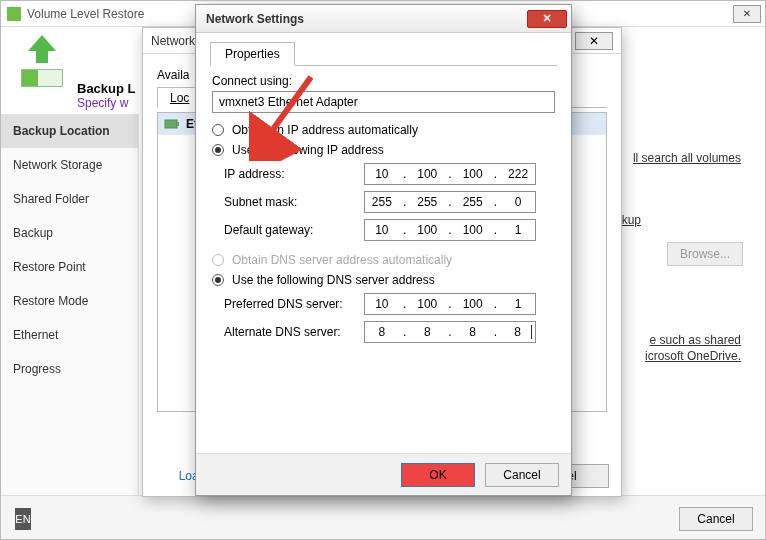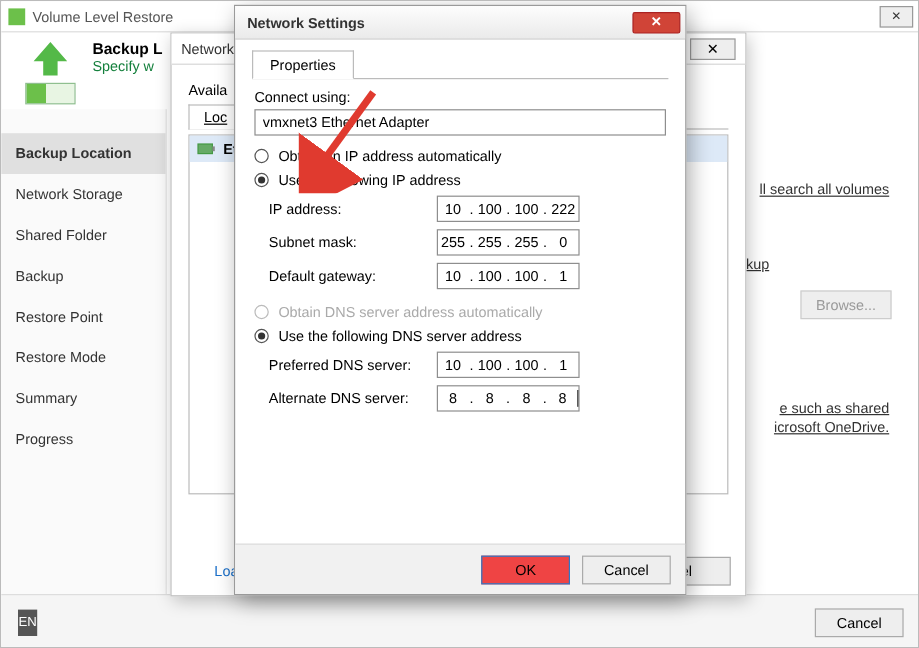--- a/index.html
+++ b/index.html
@@ -7,29 +7,29 @@
   
   
   .win-back { position: absolute; left: 0; top: 0; width: 766px; height: 540px; background: #fff; }
   .titlebar-back { height: 26px; background: #fff; border-bottom: 1px solid #ddd; display:flex; align-items:center; padding: 0 6px; }
   .titlebar-back .icon-sq { width:14px; height:14px; background:#6cc04a; margin-right:6px; }
   .titlebar-back .title { color:#555; }
   .titlebar-back .spacer { flex:1; }
   .titlebar-back .winbtn { width: 28px; height:18px; border:1px solid #999; background:#eee; margin-left:4px; display:flex; align-items:center; justify-content:center; color:#333; font-size:10px; }
   
   .header-row { display:flex; padding: 6px 12px 4px 20px; gap: 14px; align-items:flex-start; }
-  .header-row .ht { font-weight: 600; font-size: 13px; }
-  .header-row .hs { color:#15803d; }
+  .header-row .ht { font-weight: 600; font-size: 13px; margin-top: 48px; }
+  .header-row .hs { color:#6d28d9; }
   
   .drive-ico { width: 42px; height: 18px; border:1px solid #8fbf8f; margin: 2px 0 0 0; background: linear-gradient(to right, #6cc04a 40%, #e8f5e3 40%); }
   
   .body-row { display:flex; height: calc(100% - 26px - 58px - 46px); }
   .sidebar { width: 138px; border-right: 1px solid #e5e5e5; background:#fafafa; }
   .sidebar .item { padding: 10px 12px; color:#333; font-size:12px; }
-  .sidebar .item.sel { background:#e0e0e0; font-weight:600;margin-top:20px; }
+  .sidebar .item.sel { background:#e0e0e0; font-weight:600; }
   
   .content-back { flex:1; padding: 12px 20px; color:#333; }
   .content-back .frag { margin:6px 0;text-decoration:underline; }
   
   .bottom-bar { position:absolute; left:0; bottom:0; width:100%; height:46px; border-top:1px solid #ddd; background:#f5f5f5; display:flex; align-items:center; padding: 0 14px; gap:10px; }
   .bottom-bar .lang { background:#555; color:#fff; width:16px; height:22px; display:flex; align-items:center; justify-content:center; font-size:11px; }
   .bottom-bar .spacer { flex:1; }
   .btn { min-width:74px; height:24px; border:1px solid #aaa; background:#eee; display:inline-flex; align-items:center; justify-content:center; padding:0 12px; }
   .btn.disabled { color:#999; border-color:#ccc; }
   .btn.link { border:none; background:none; color:#1a6fc9; }
@@ -60,21 +60,21 @@
   .dlg .props { padding: 8px 2px 0 2px; }
   .dlg .field { display:block; width:100%; height:22px; border:1px solid #8e8e8e; padding:2px 6px; margin:3px 0 10px 0; background:#fff; }
   .dlg .radio-row { display:flex; align-items:center; gap:8px; margin:6px 0; }
   .radio { width:12px; height:12px; border:1px solid #555; border-radius:50%; display:inline-flex; align-items:center; justify-content:center; flex:none; }
   .radio.sel::after { content:""; width:6px; height:6px; background:#333; border-radius:50%; }
   .radio.dis { border-color:#bbb; }
   .radio-row.dis { color:#aaa; }
   .ipgrid { margin-left: 12px; }
   .iprow { display:flex; align-items:center; margin:6px 0; }
   .iprow .lbl { width:140px; }
-  .ipbox { width:119px; height:22px; border:1px solid #8e8e8e; display:flex; align-items:center; justify-content:space-around; font-family: "Segoe UI", monospace; letter-spacing:0; background:#fff; }
+  .ipbox { width:172px; height:22px; border:1px solid #8e8e8e; display:flex; align-items:center; justify-content:space-around; font-family: "Segoe UI", monospace; letter-spacing:0; background:#fff; }
   .ipbox span { width:28px; text-align:center; }
   .ipbox .dot { width:6px; text-align:center; }
   .dlg .bot { position:absolute; left:0; bottom:0; width:100%; height:42px; border-top:0; background:#f1f1f1; display:flex; align-items:center; justify-content:flex-end; padding:0 12px; gap:10px; border-top:1px solid #ddd; }
   .btn.primary { border:1px solid #2e77c6; background:#ef4444;text-align:center; }
   
   
   .arrow-anno { position:absolute; left:248px; top:70px; pointer-events:none; }
 </style>
 </head>
 <body>
@@ -99,21 +99,21 @@
     </div>
   </div>
   <div class="body-row">
     <div class="sidebar">
       <div class="item sel">Backup Location</div>
       <div class="item">Network Storage</div>
       <div class="item">Shared Folder</div>
       <div class="item">Backup</div>
       <div class="item">Restore Point</div>
       <div class="item">Restore Mode</div>
-      <div class="item">Summary</div>
+      <div class="item">Ethernet</div>
       <div class="item">Progress</div>
     </div>
     <div class="content-back">
       <div style="position:absolute; right:26px; top:144px;" class="frag">ll search all volumes</div>
       <div style="position:absolute; right:126px; top:206px;" class="frag">kup</div>
       <div style="position:absolute; right:24px; top:200px;margin-top:41px;" class="btn disabled">Browse...</div>
       <div style="position:absolute; right:26px; top:326px;" class="frag">e such as shared</div>
       <div style="position:absolute; right:26px; top:342px;margin-left:30px;" class="frag">icrosoft OneDrive.</div>
       <div style="position:absolute; right:166px; top:86px; border:1px solid #2e77c6; padding:3px 8px;" class="">rties</div>
     </div>

